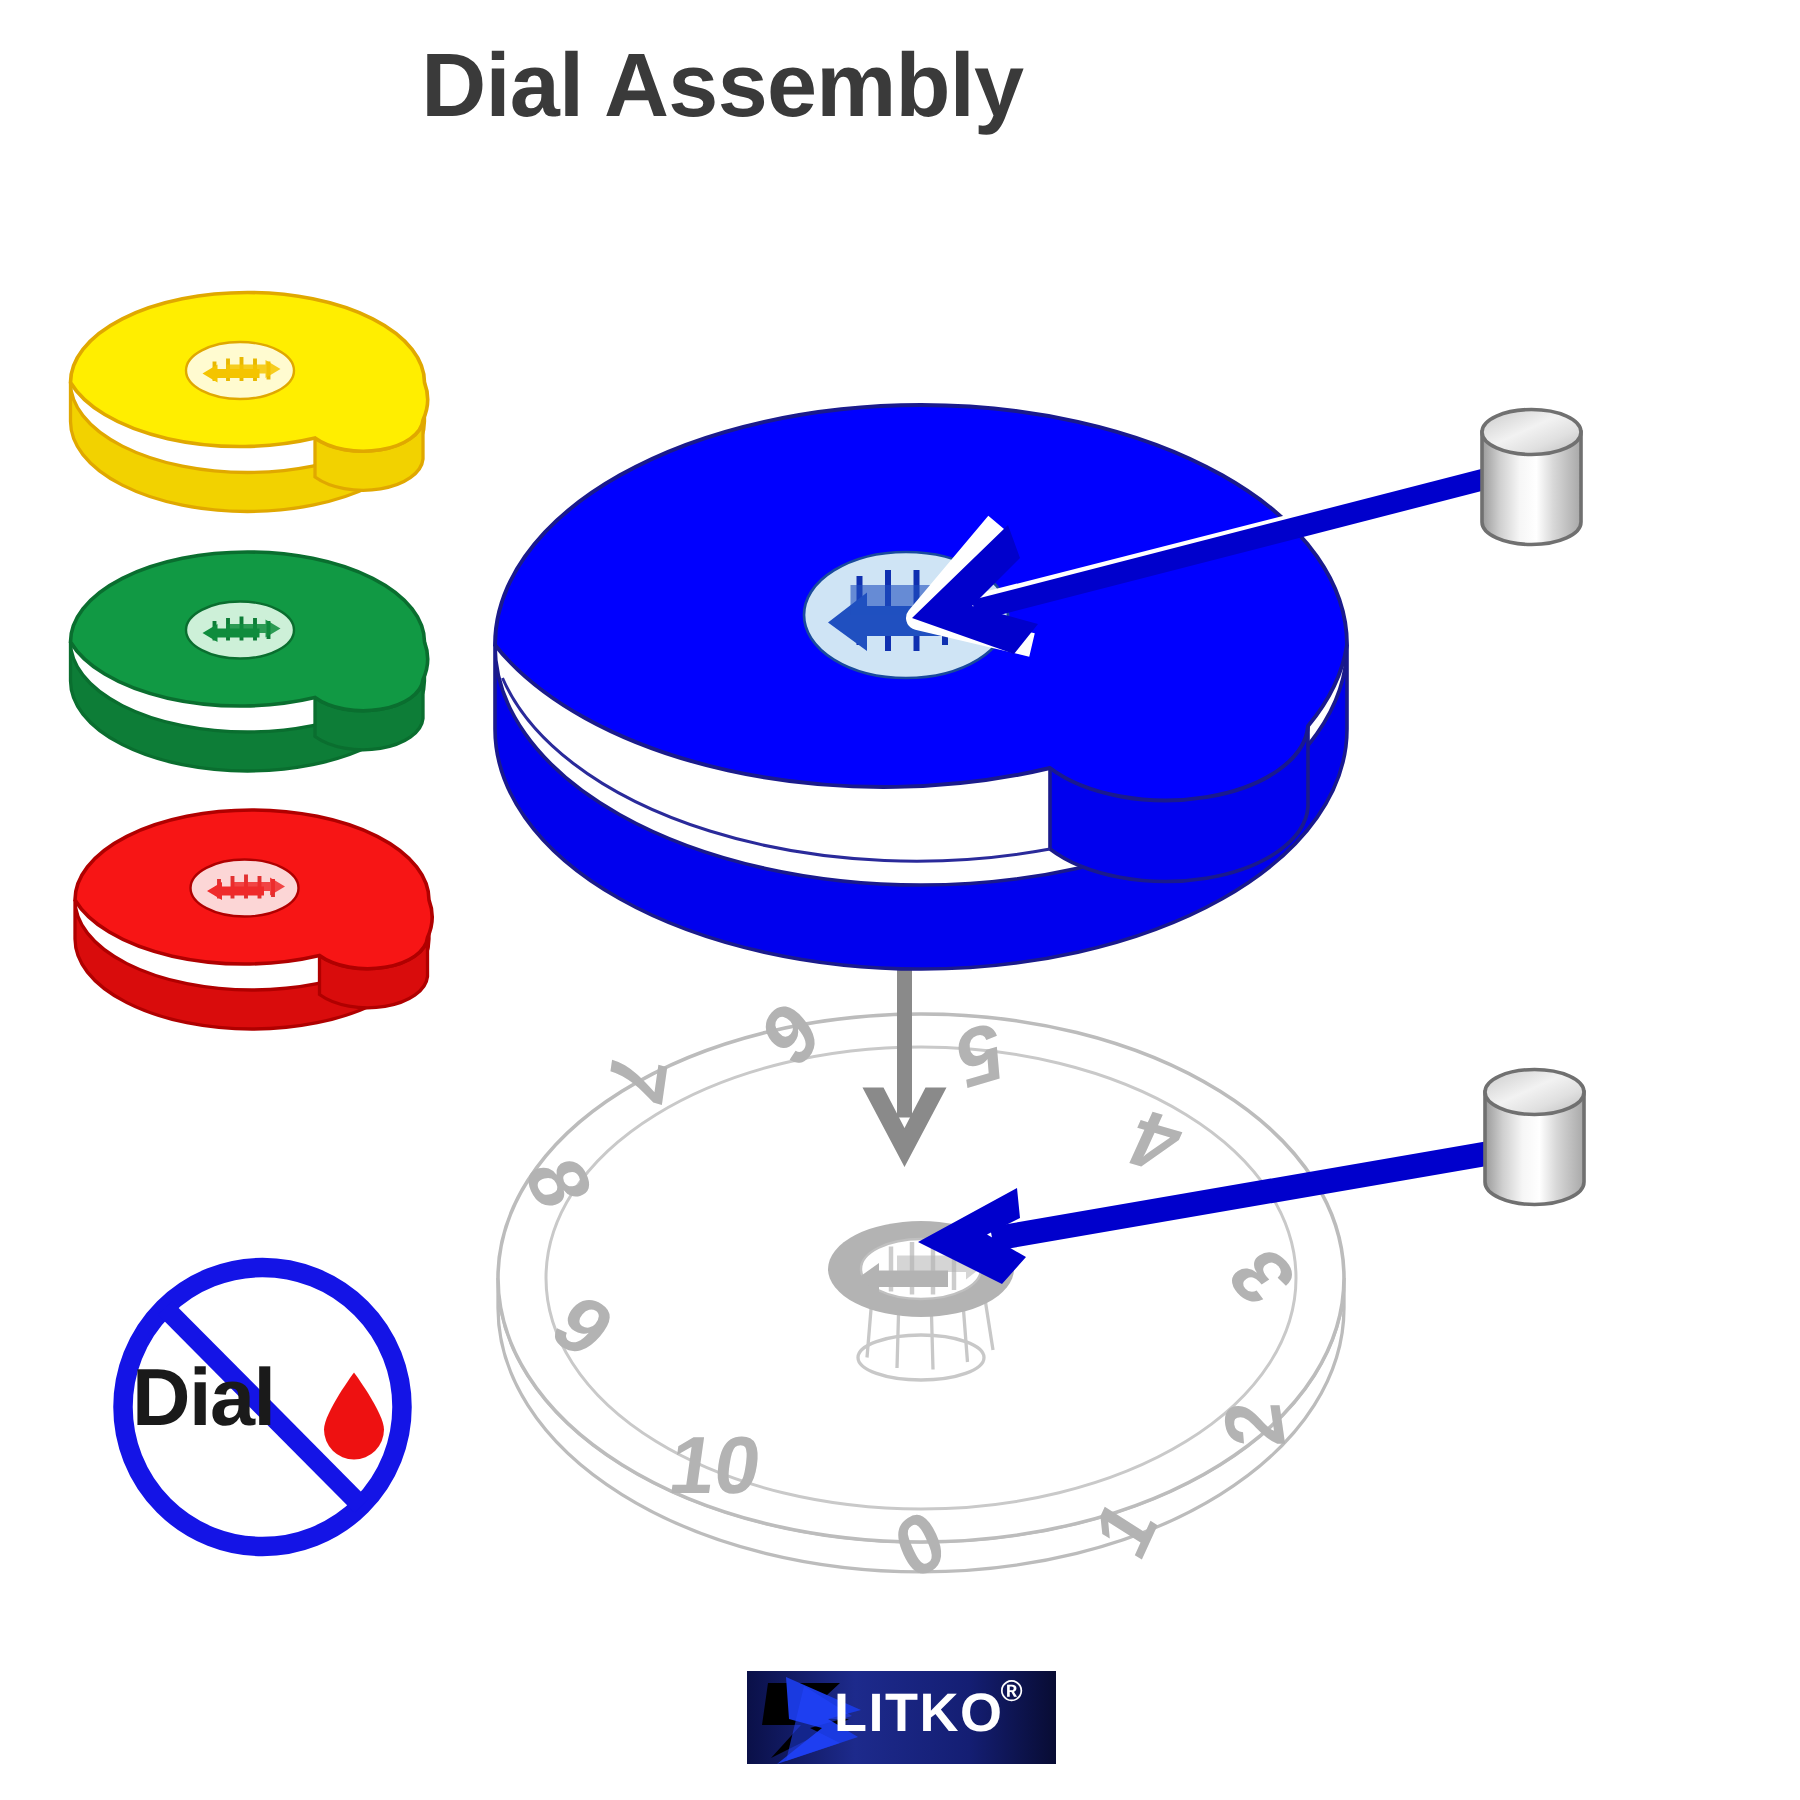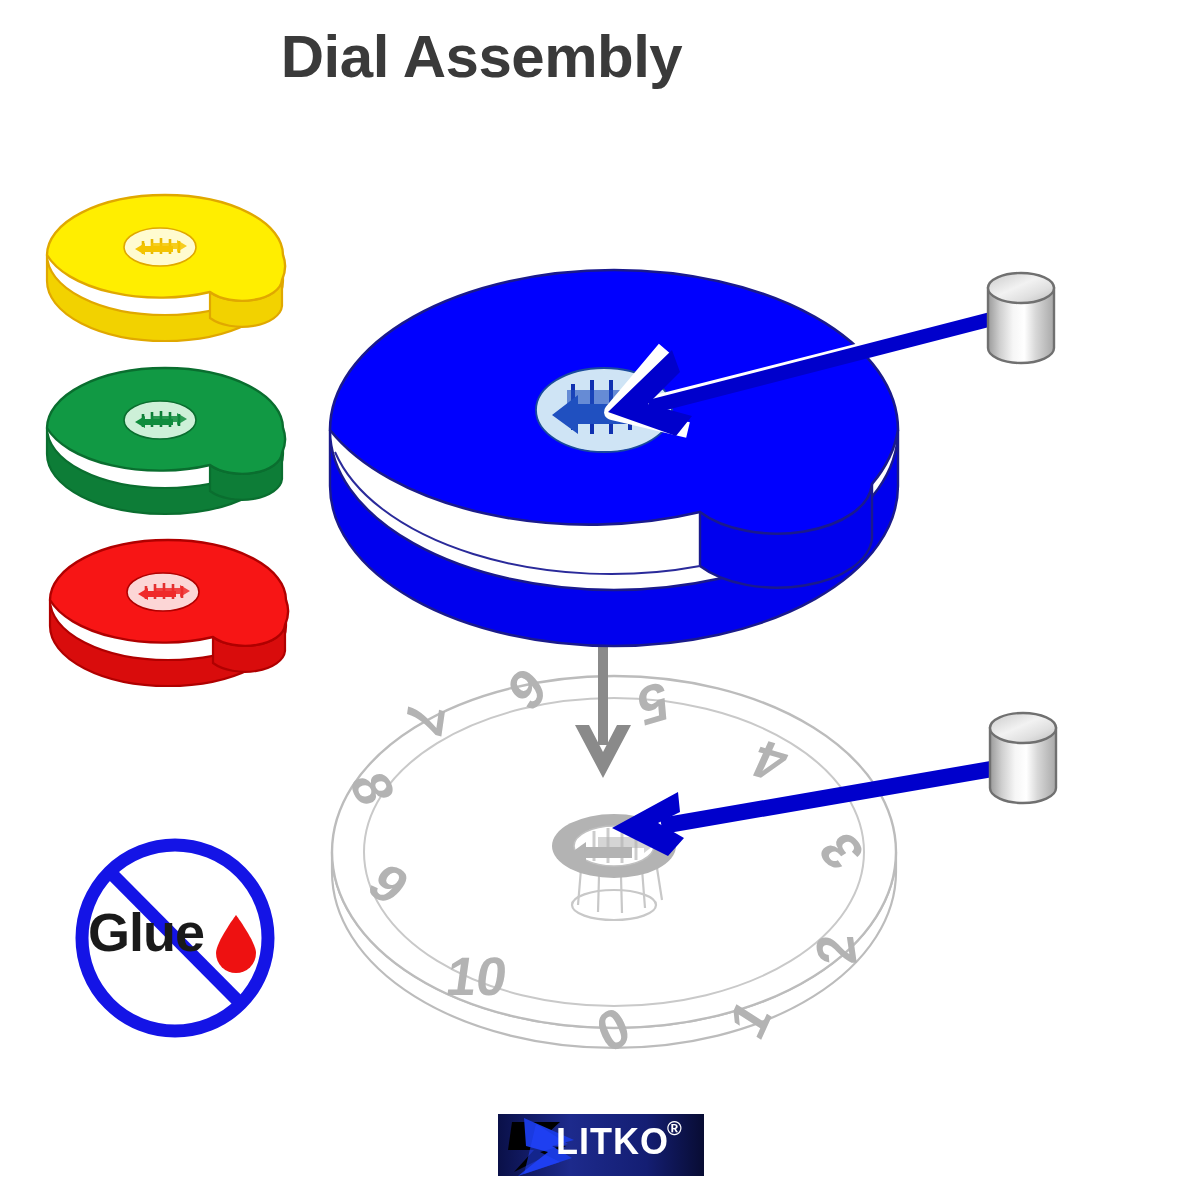--- a/index.html
+++ b/index.html
@@ -250,17 +250,17 @@
 
     <g>
       <rect x="498" y="1114" width="206" height="62" fill="url(#logoBanner)"></rect>
 
       <path d="M 512,1122 L 560,1122 L 534,1146 L 566,1146 L 514,1172 L 534,1150 L 508,1150 Z" fill="#000000"></path>
       <path d="M 524,1118 L 574,1140 L 552,1146 L 572,1158 L 518,1176 L 548,1152 L 526,1146 Z" fill="#1a3ae0"></path>
       <path d="M 536,1124 L 568,1144 L 540,1152 L 560,1162 L 524,1174 Z" fill="#2244ff" opacity="0.55"></path>
     </g>
   </svg>
 
-  <div id="gluetext">Glue</div>
+  <div id="gluetext">Dial</div>
   <div id="litkotext">LITKO</div>
   <div id="litkoreg">®</div>
 
 </div>
 
 </body></html>

